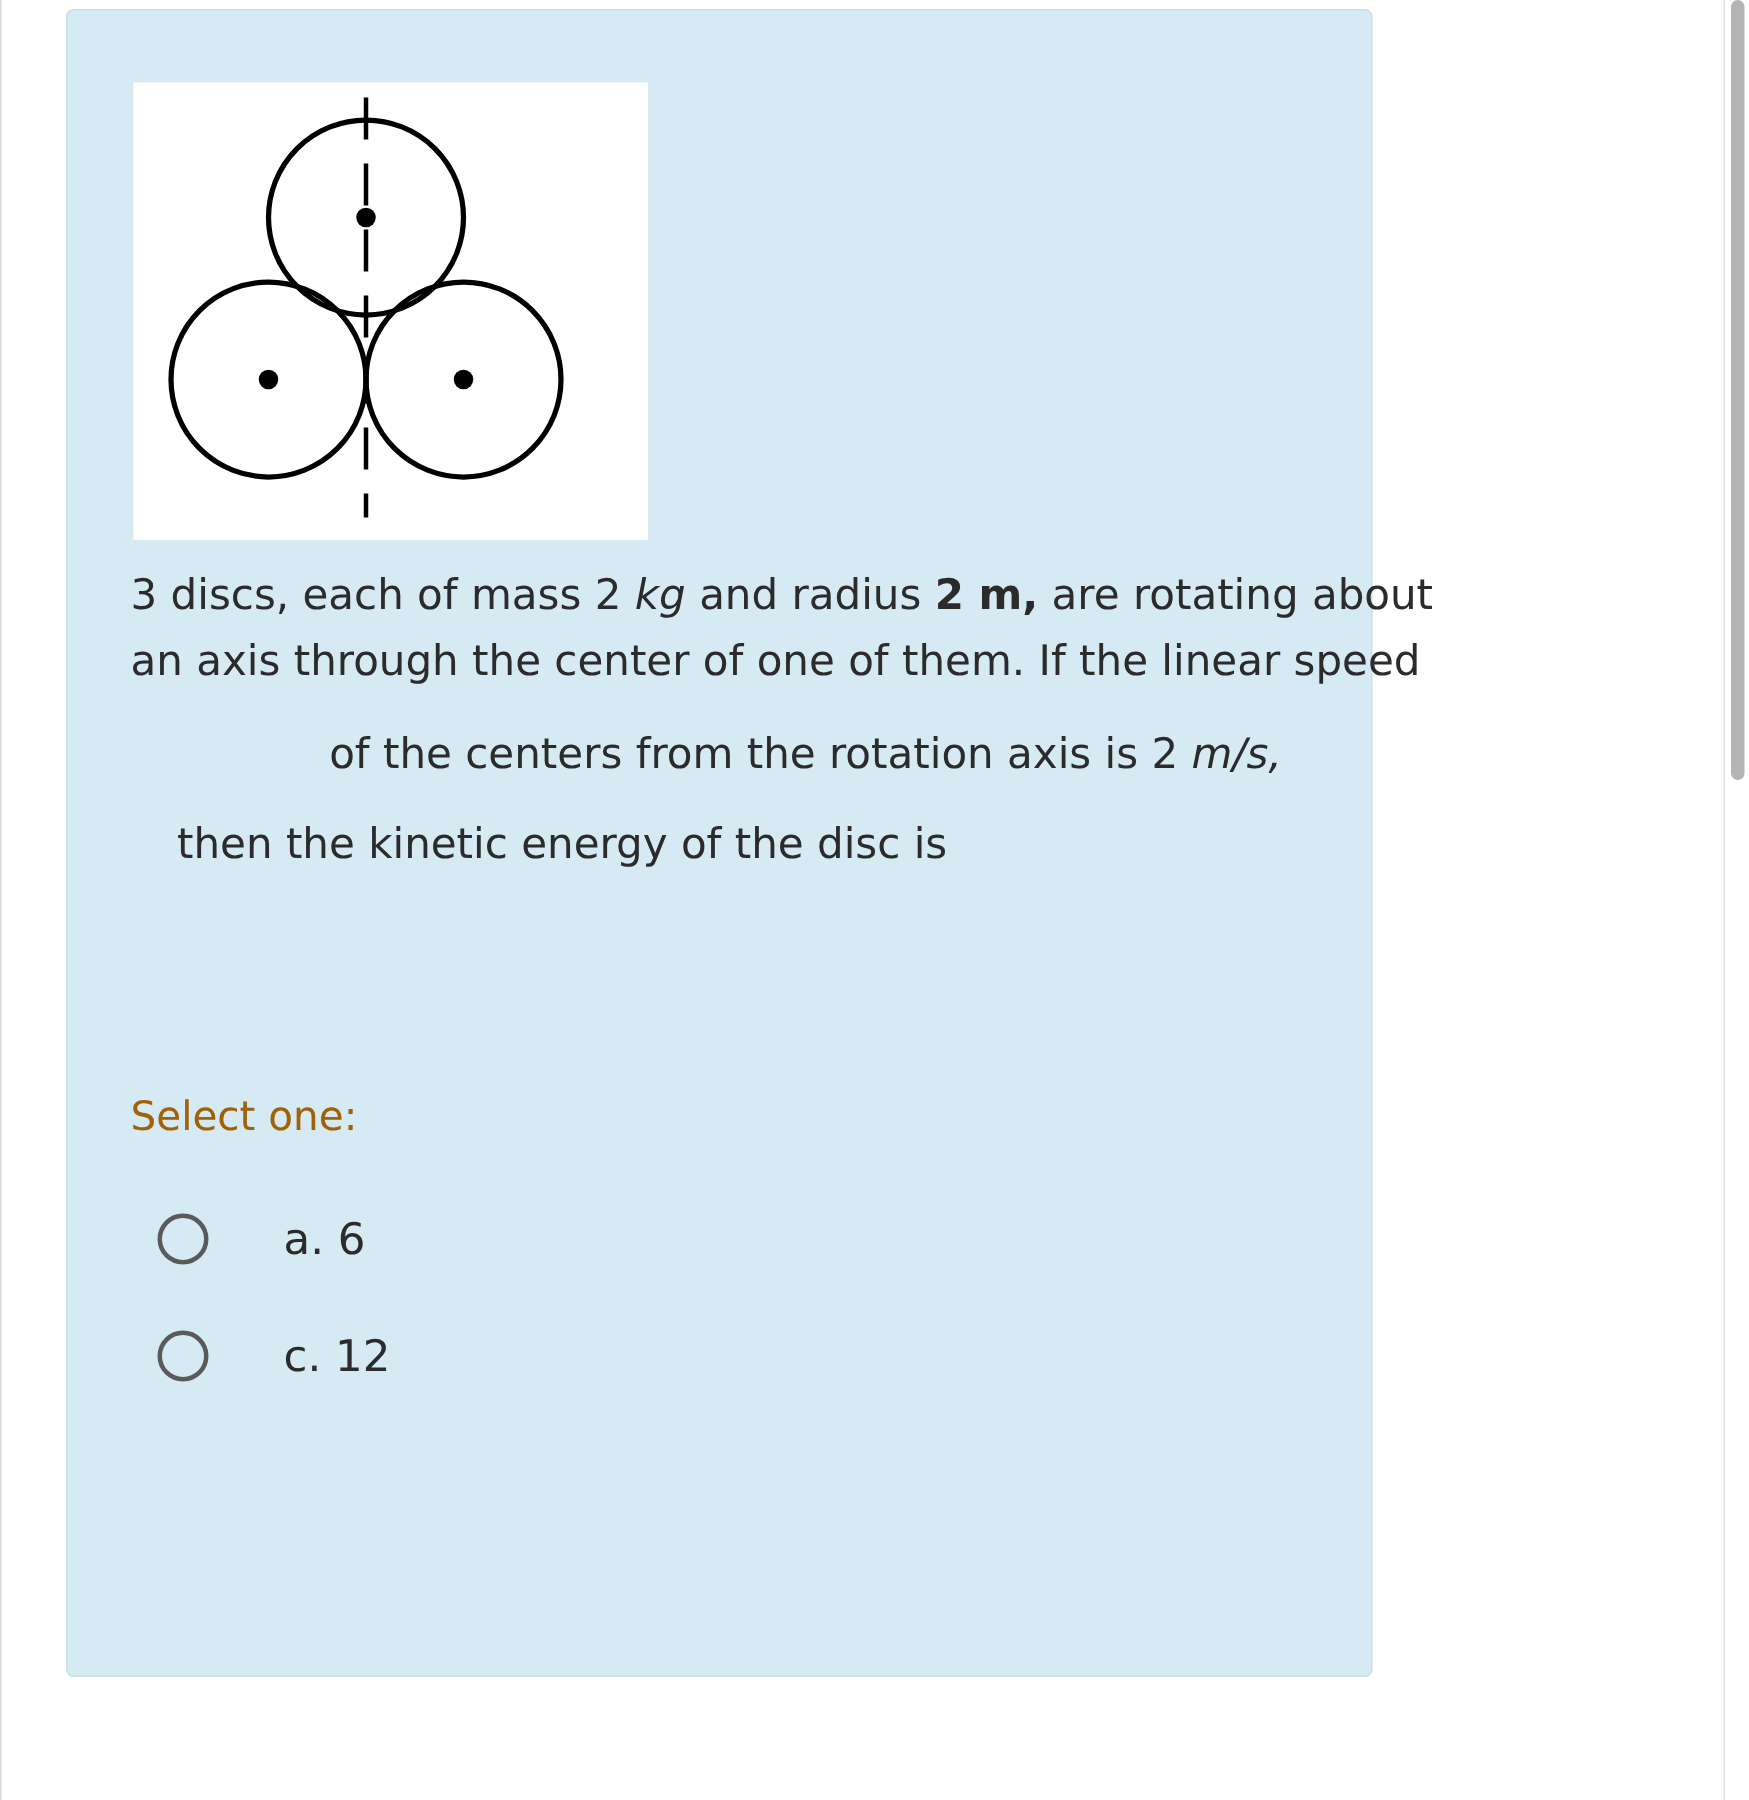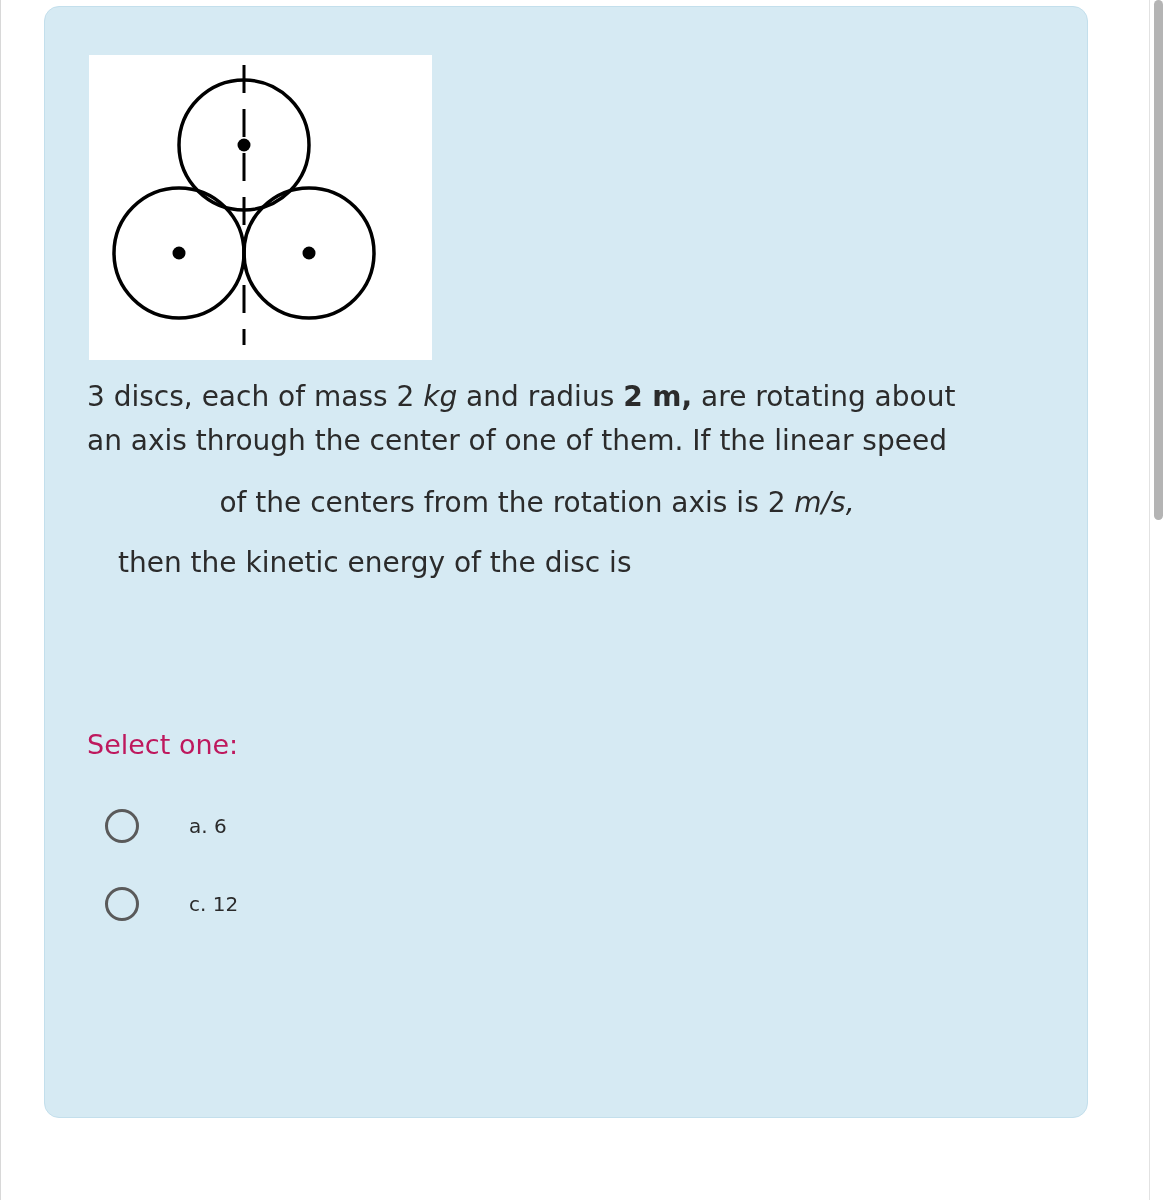--- a/index.html
+++ b/index.html
@@ -46,25 +46,25 @@
     width: 9px;
     height: 520px;
     background: #b4b4b4;
     border-radius: 5px;
   }
 
   .question-card {
     position: absolute;
     left: 44px;
     top: 6px;
-    width: 1044px;
+    width: 871px;
     height: 1112px;
     background: #d6eaf3;
     border: 1px solid #c3dfec;
-    border-radius: 15px;
+    border-radius: 5px;
     box-sizing: border-box;
   }
 
   .figure-box {
     position: absolute;
     left: 44px;
     top: 48px;
     width: 343px;
     height: 305px;
     background: #ffffff;
@@ -85,21 +85,21 @@
   .qtext .para.gap1 { margin-top: 18px; text-align: center; }
   .qtext .para.gap2 { margin-top: 16px; margin-left: 31px; }
   .qtext i { font-style: italic; }
   .qtext b { font-weight: bold; }
 
   .select-one {
     position: absolute;
     left: 42px;
     top: 722px;
     font-size: 27px;
-    color: #be185d;
+    color: #a16207;
   }
 
   .options {
     position: absolute;
     left: 42px;
     top: 780px;
     width: 960px;
   }
 
   .option-row {
@@ -115,21 +115,21 @@
     border-radius: 50%;
     background: transparent;
     box-sizing: border-box;
     margin-left: 18px;
     flex: 0 0 auto;
     cursor: pointer;
   }
 
   .option-label {
     margin-left: 50px;
-    font-size: 20px;
+    font-size: 29px;
     color: #2b2b2b;
   }
 </style>
 </head>
 <body>
 
 <div id="page">
 
   <div class="left-rule"></div>
 

